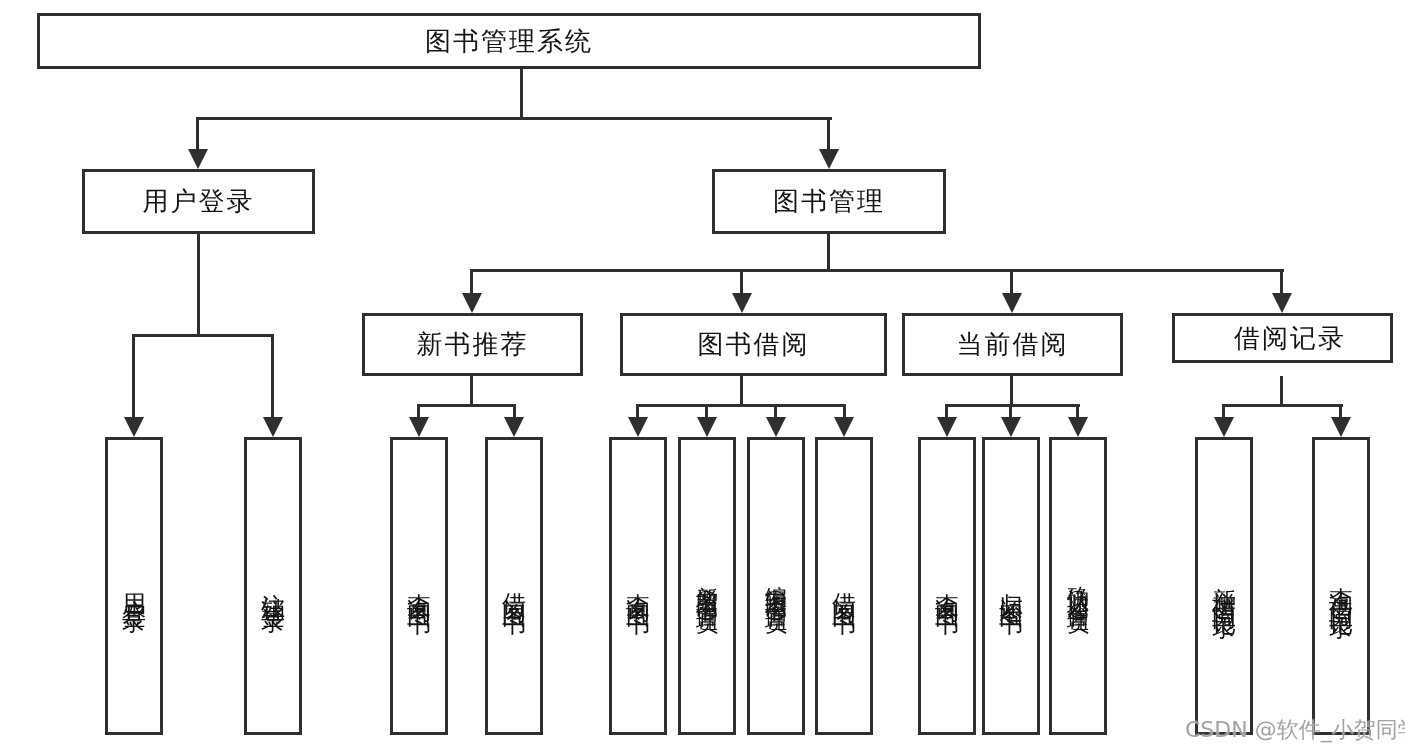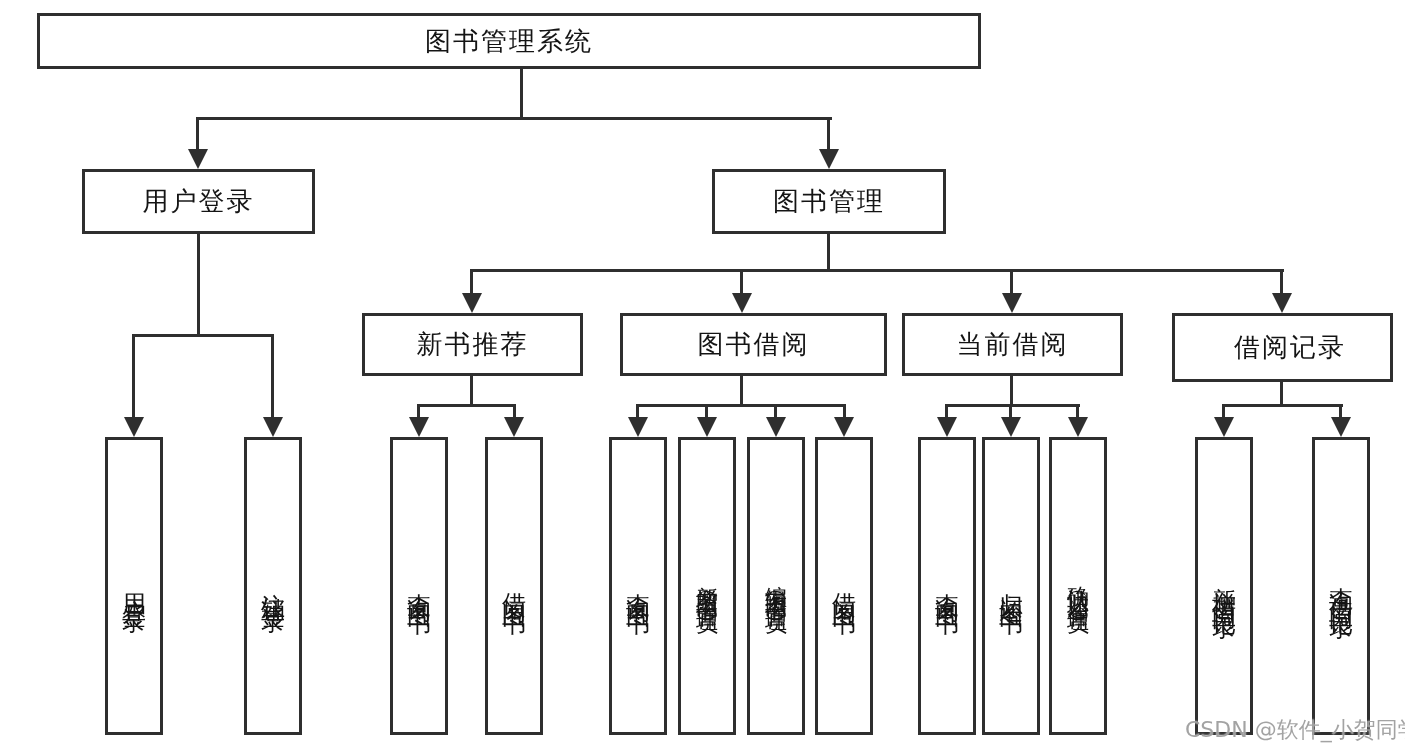--- a/index.html
+++ b/index.html
@@ -100,21 +100,21 @@
   </div>
 
   <div class="hbox" style="left:620px;top:313px;width:267px;height:63px;">
     <span>图书借阅</span>
   </div>
 
   <div class="hbox" style="left:902px;top:313px;width:221px;height:63px;">
     <span>当前借阅</span>
   </div>
 
-  <div class="hbox" style="left:1172px;top:313px;width:221px;height:69px;padding-left:15px;">
+  <div class="hbox" style="left:1172px;top:313px;width:221px;height:50px;padding-left:15px;">
     <span>借阅记录</span>
   </div>
 
   <div class="vbox" style="left:105px;">
     <span class="vtext">用户登录</span>
   </div>
   <div class="vbox" style="left:244px;">
     <span class="vtext">注销登录</span>
   </div>
 

